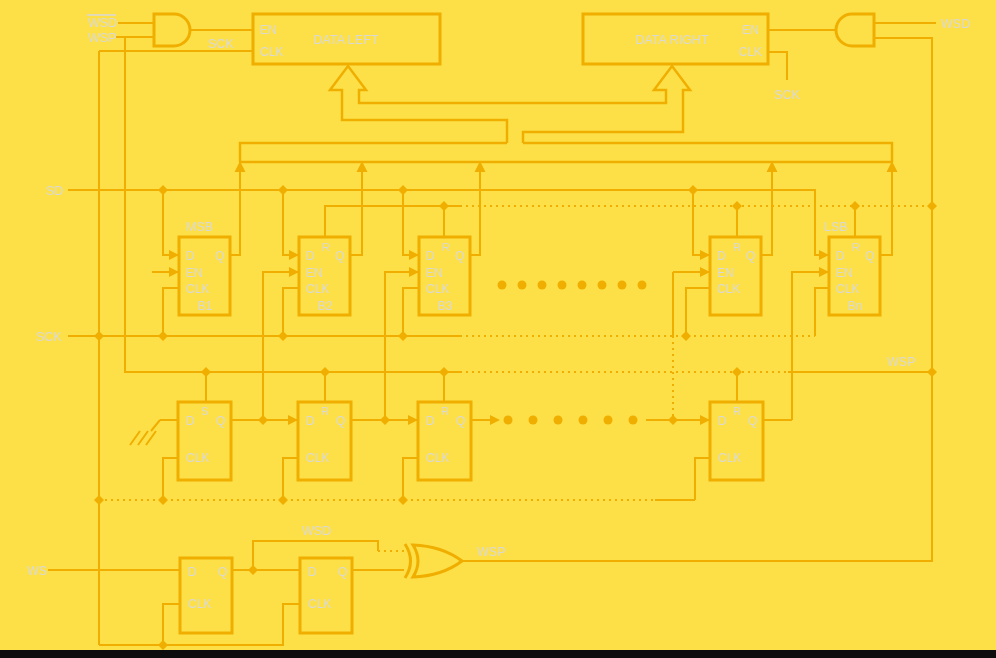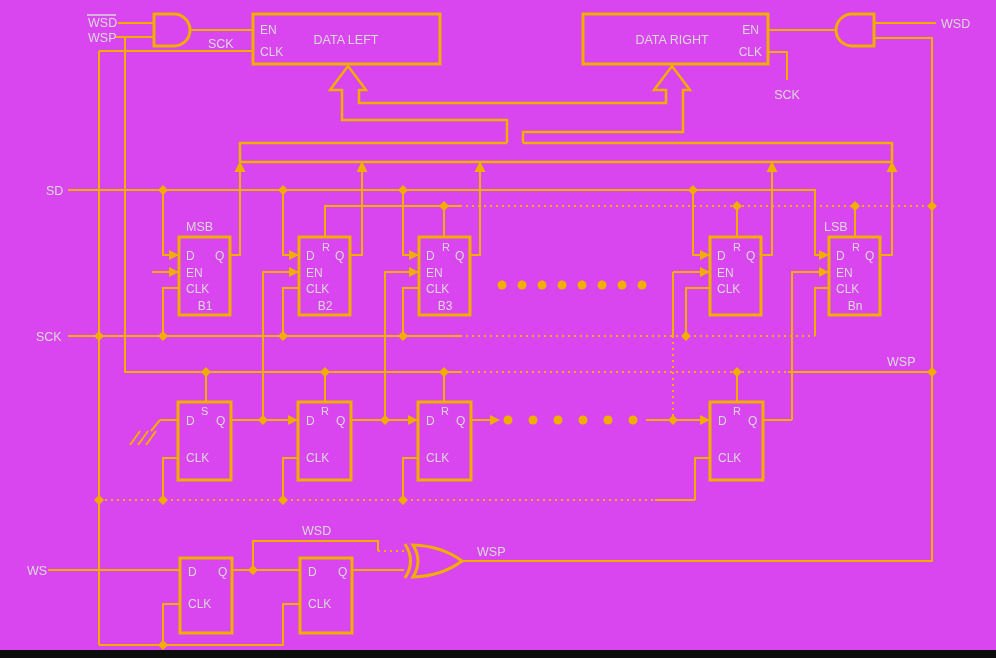--- a/index.html
+++ b/index.html
@@ -1,16 +1,16 @@
 <!DOCTYPE html>
 <html><head>
 <meta charset="utf-8">
 <style>
   html,body{margin:0;padding:0;background:#101010;}
-  .stage{position:relative;width:996px;height:658px;background:#d946ef;overflow:hidden;}
+  .stage{position:relative;width:996px;height:658px;background:#fde047;overflow:hidden;}
   svg{display:block;}
   .wire{stroke:#f0ae00;stroke-width:2;fill:none;}
   .wire2{stroke:#f0ae00;stroke-width:2.5;fill:none;}
   .dashed{stroke:#f0ae00;stroke-width:2;fill:none;stroke-dasharray:2 4;}
   .box{stroke:#f0ae00;stroke-width:3;fill:none;}
   .gate{stroke:#f0ae00;stroke-width:3;fill:none;}
   .solid{fill:#f0ae00;stroke:none;}
   text{fill:#d9d9d9;font-family:"Liberation Sans","DejaVu Sans",sans-serif;font-size:12.5px;}
   text.pin{font-size:12px;}
   text.small{font-size:11px;}

